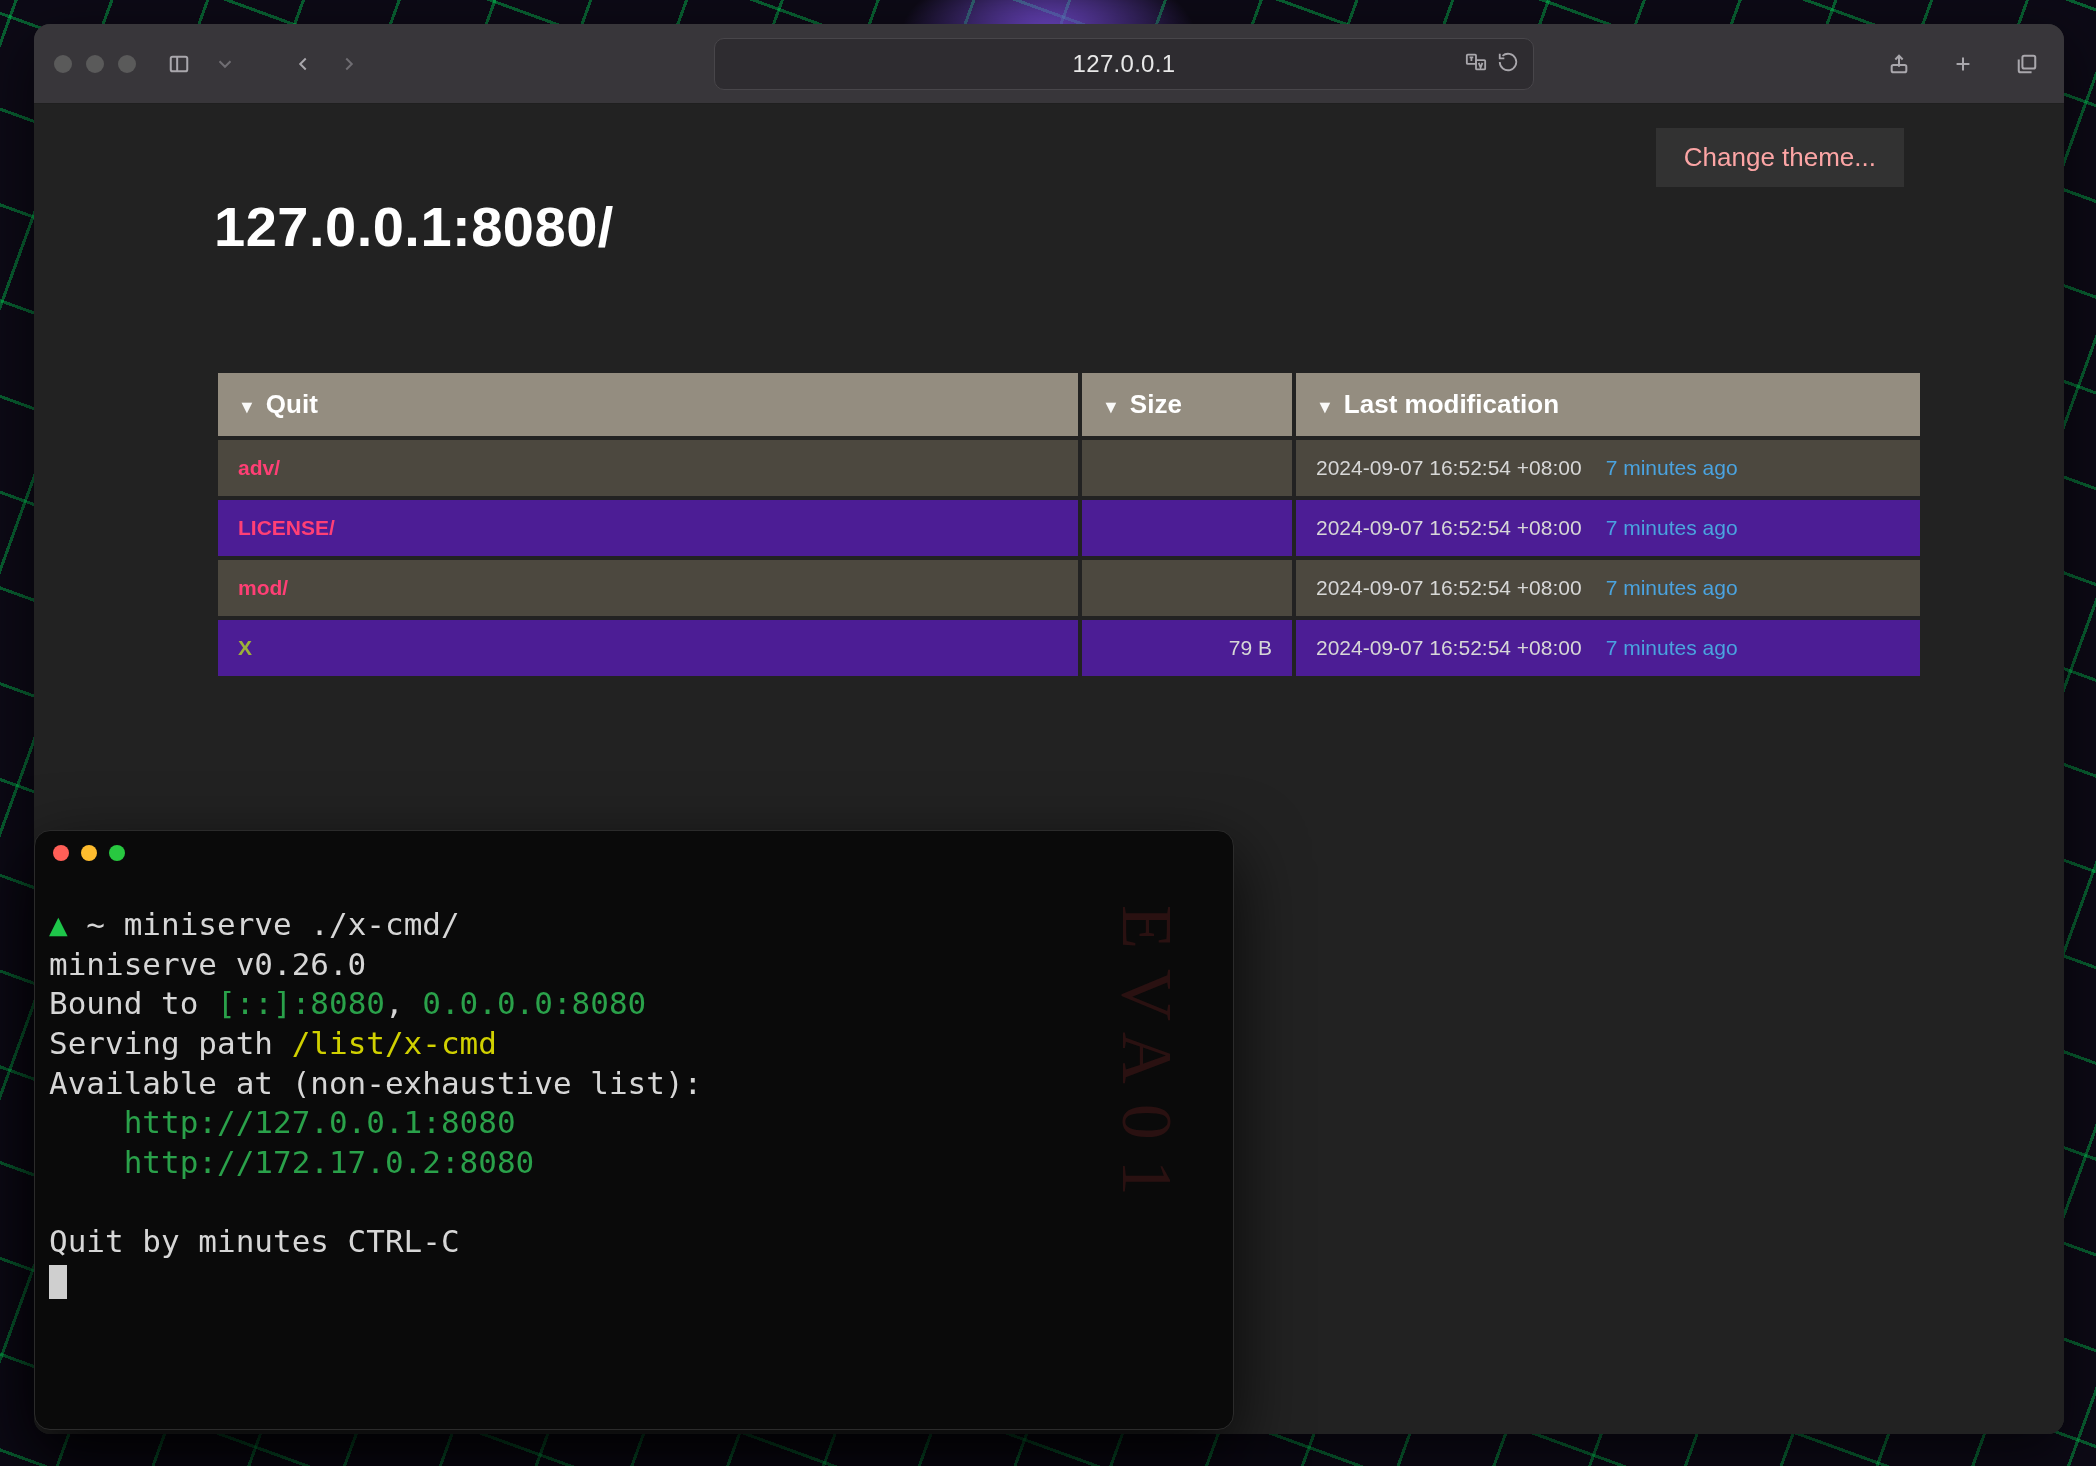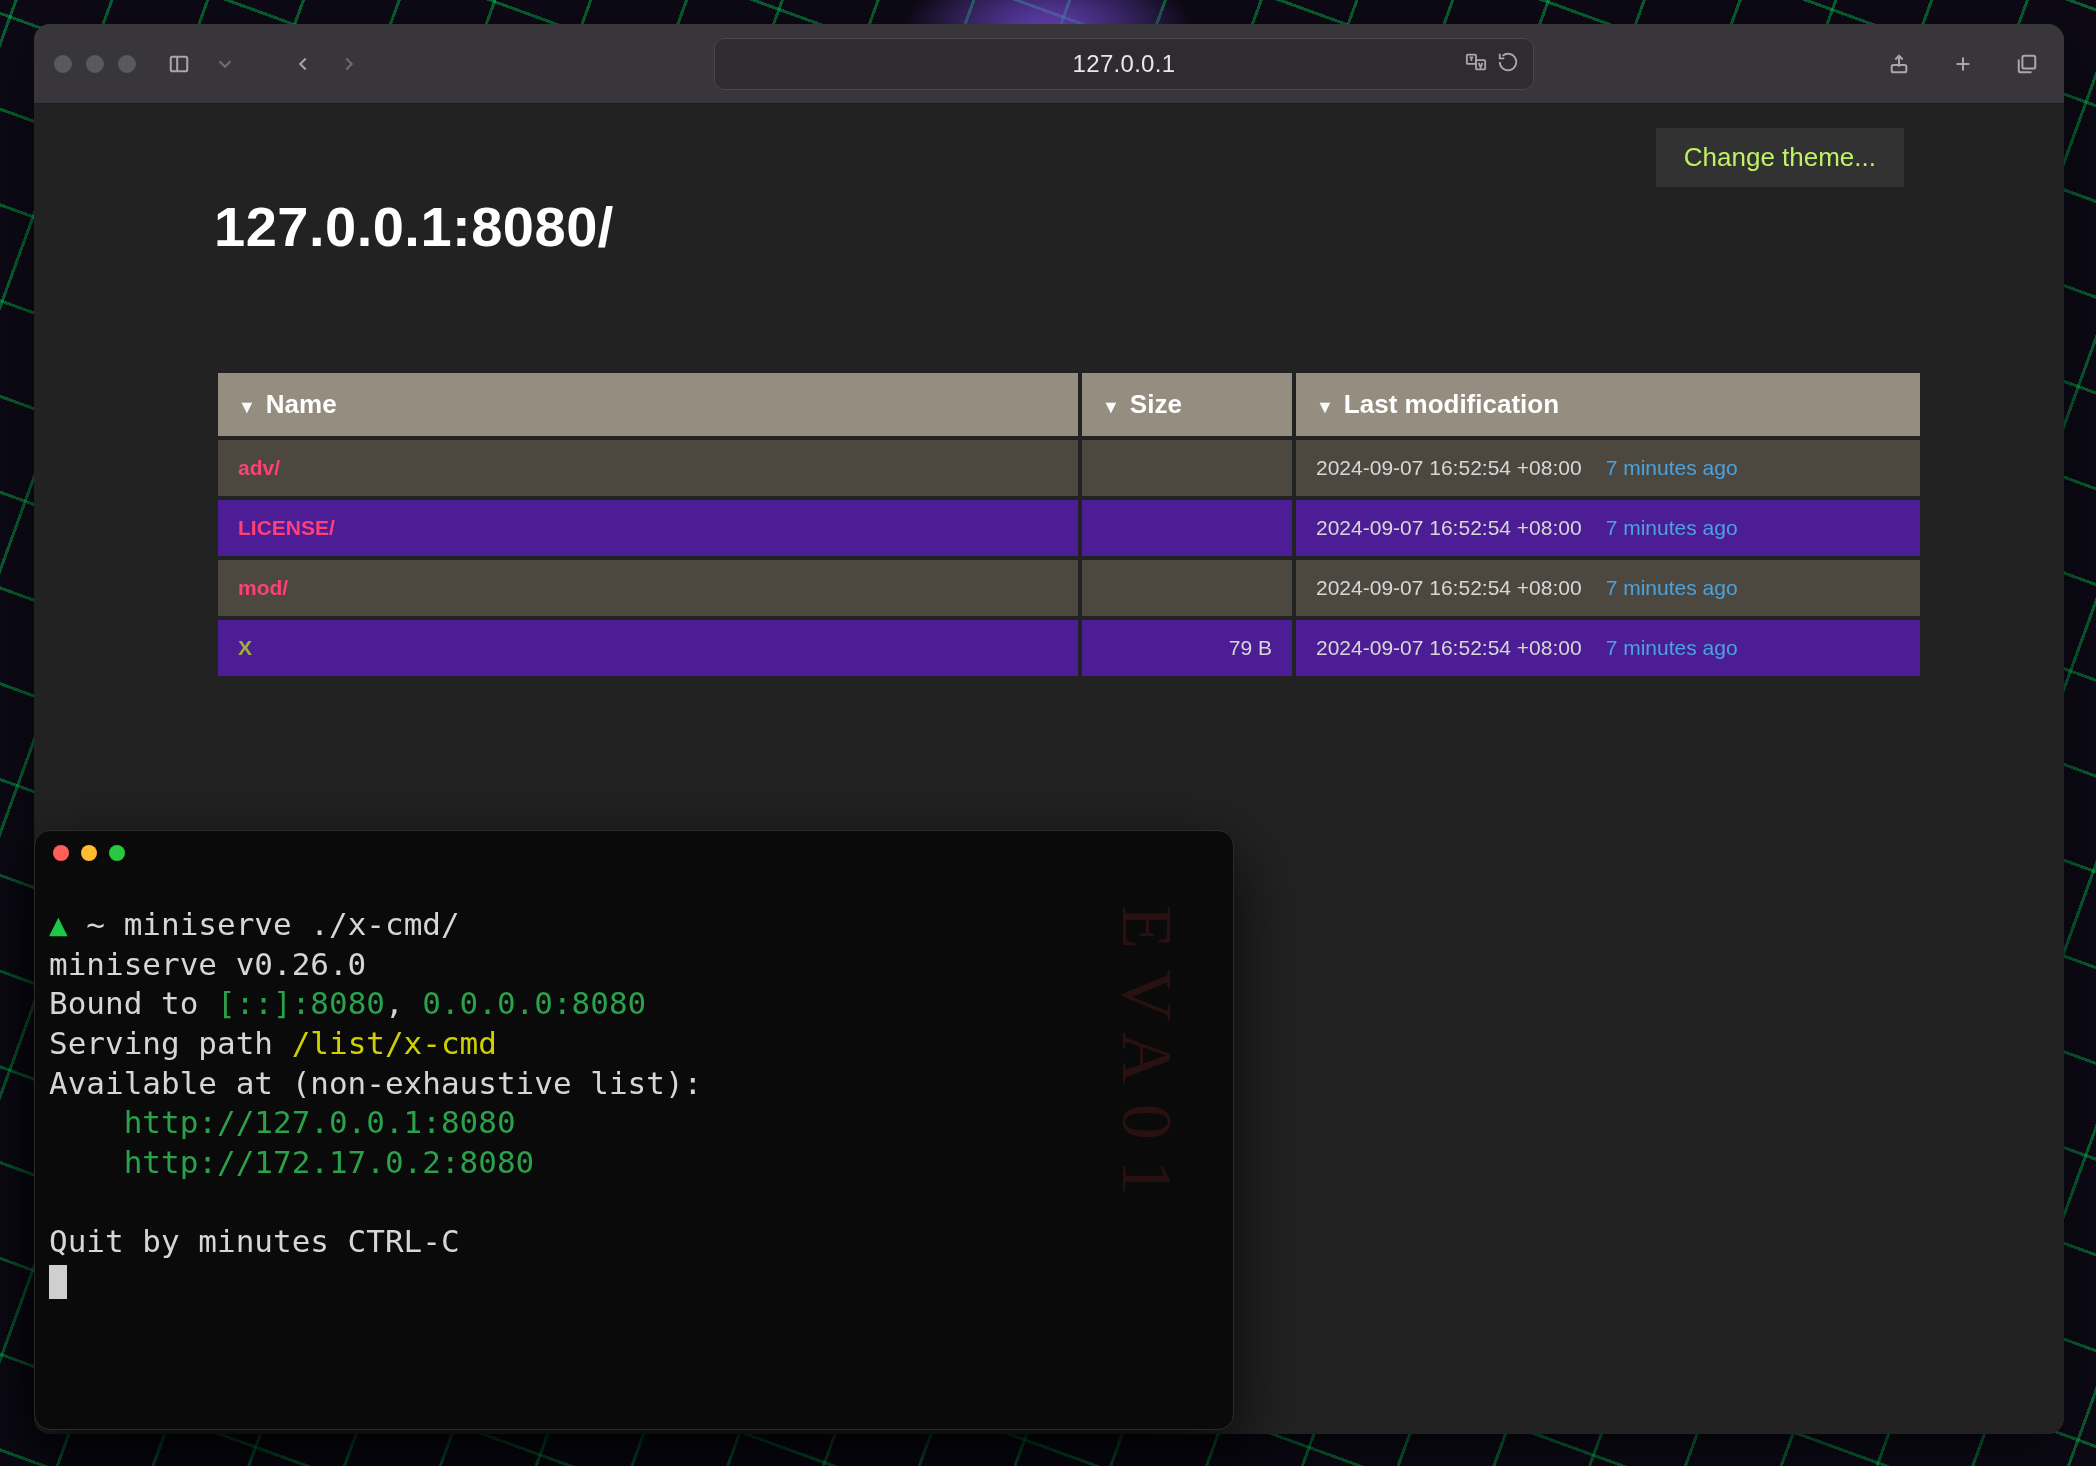--- a/index.html
+++ b/index.html
@@ -80,21 +80,21 @@
     
     .b-body {
       position: relative;
       background: #222222;
       height: calc(100% - 80px);
       padding: 0;
     }
     .theme-btn {
       position: absolute; top: 24px; right: 160px;
       background: #323232;
-      color: #bef264;
+      color: #fca5a5;
       font-size: 26px;
       padding: 14px 28px;
       border-radius: 0;
       cursor: pointer;
     }
     .page {
       padding: 90px 180px 0 180px;
     }
     .page h1 {
       color: #fff;
@@ -266,21 +266,21 @@
 
   <div class="b-body">
     <div class="theme-btn">Change theme...</div>
 
     <div class="page">
       <h1>127.0.0.1:8080/</h1>
 
       <table class="tbl">
         <thead>
           <tr>
-            <th style="width:860px"><span class="arrow">▼</span><span>Name</span></th>
+            <th style="width:860px"><span class="arrow">▼</span><span>Quit</span></th>
             <th style="width:210px"><span class="arrow">▼</span><span>Size</span></th>
             <th><span class="arrow">▼</span><span>Last modification</span></th>
           </tr>
         </thead>
         <tbody>
           <tr>
             <td class="name"><a href="#">adv/</a></td>
             <td class="size"></td>
             <td><span class="ts">2024-09-07 16:52:54 +08:00</span><span class="ago">7 minutes ago</span></td>
           </tr>

